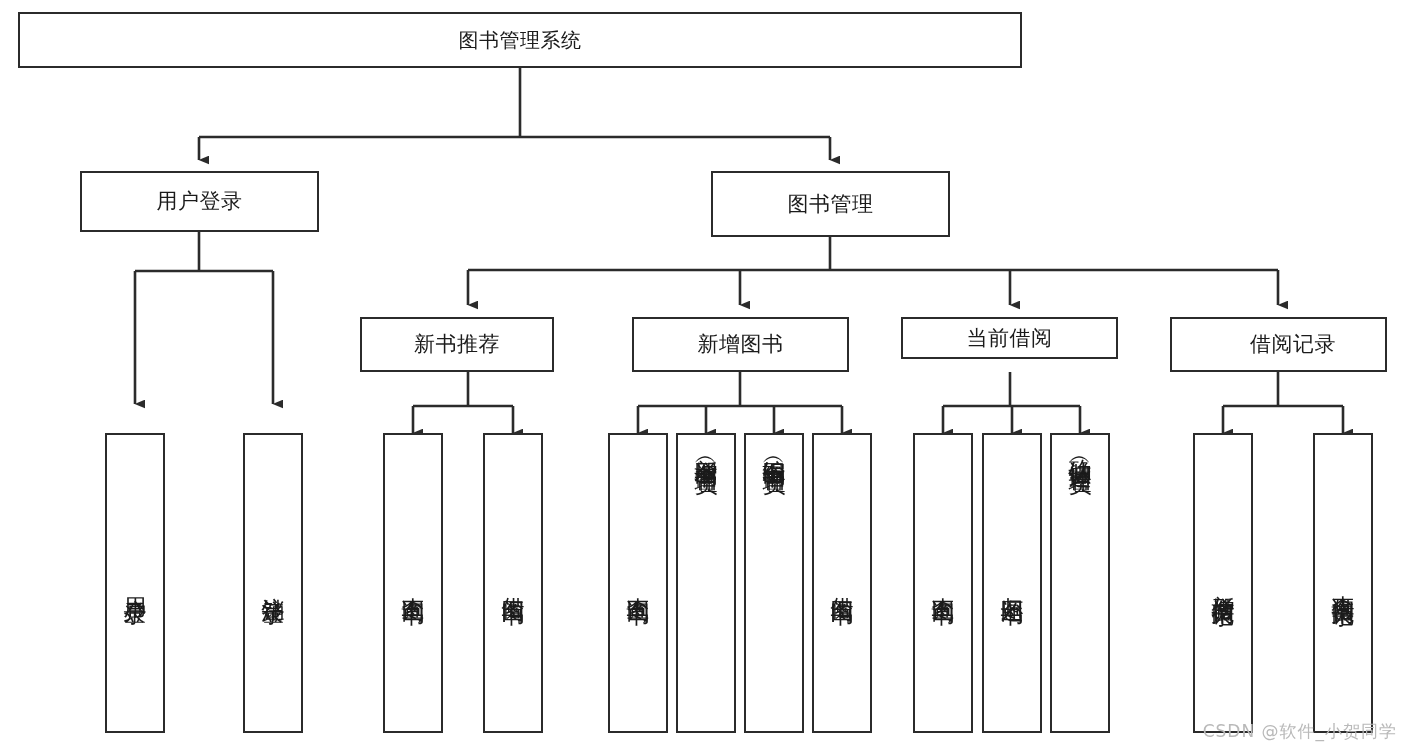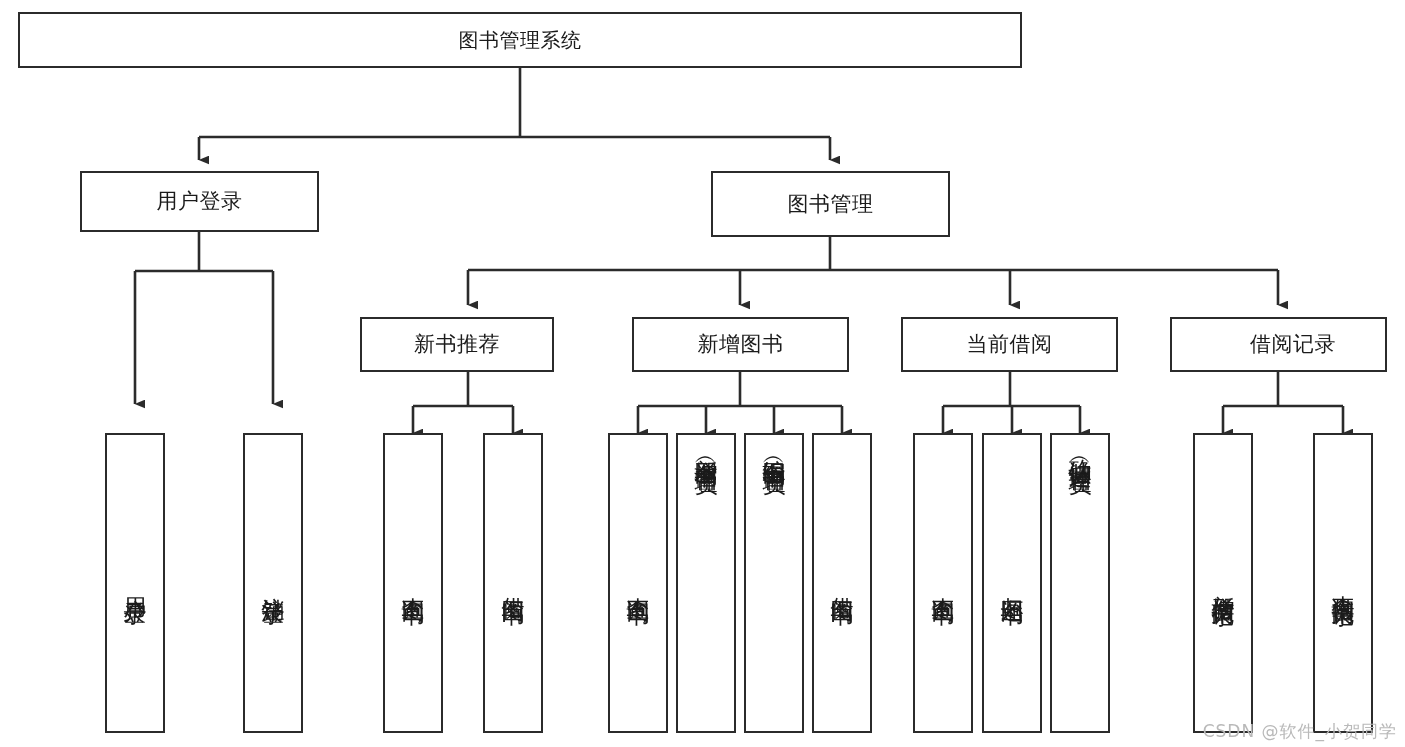--- a/index.html
+++ b/index.html
@@ -147,21 +147,21 @@
   </div>
 
   <div class="node horiz" style="left:360px; top:317px; width:194px; height:55px;">
     <span class="label">新书推荐</span>
   </div>
 
   <div class="node horiz" style="left:632px; top:317px; width:217px; height:55px;">
     <span class="label">新增图书</span>
   </div>
 
-  <div class="node horiz" style="left:901px; top:317px; width:217px; height:55px;">
+  <div class="node horiz" style="left:901px; top:317px; width:217px; height:42px;">
     <span class="label">当前借阅</span>
   </div>
 
   <div class="node horiz" style="left:1170px; top:317px; width:217px; height:55px;padding-left:29px;">
     <span class="label">借阅记录</span>
   </div>
 
   <div class="node leaf center" style="left:105px; top:433px; width:60px; height:300px; align-items:center; padding-top:0;">
     <span class="label">用户登录</span>
   </div>

